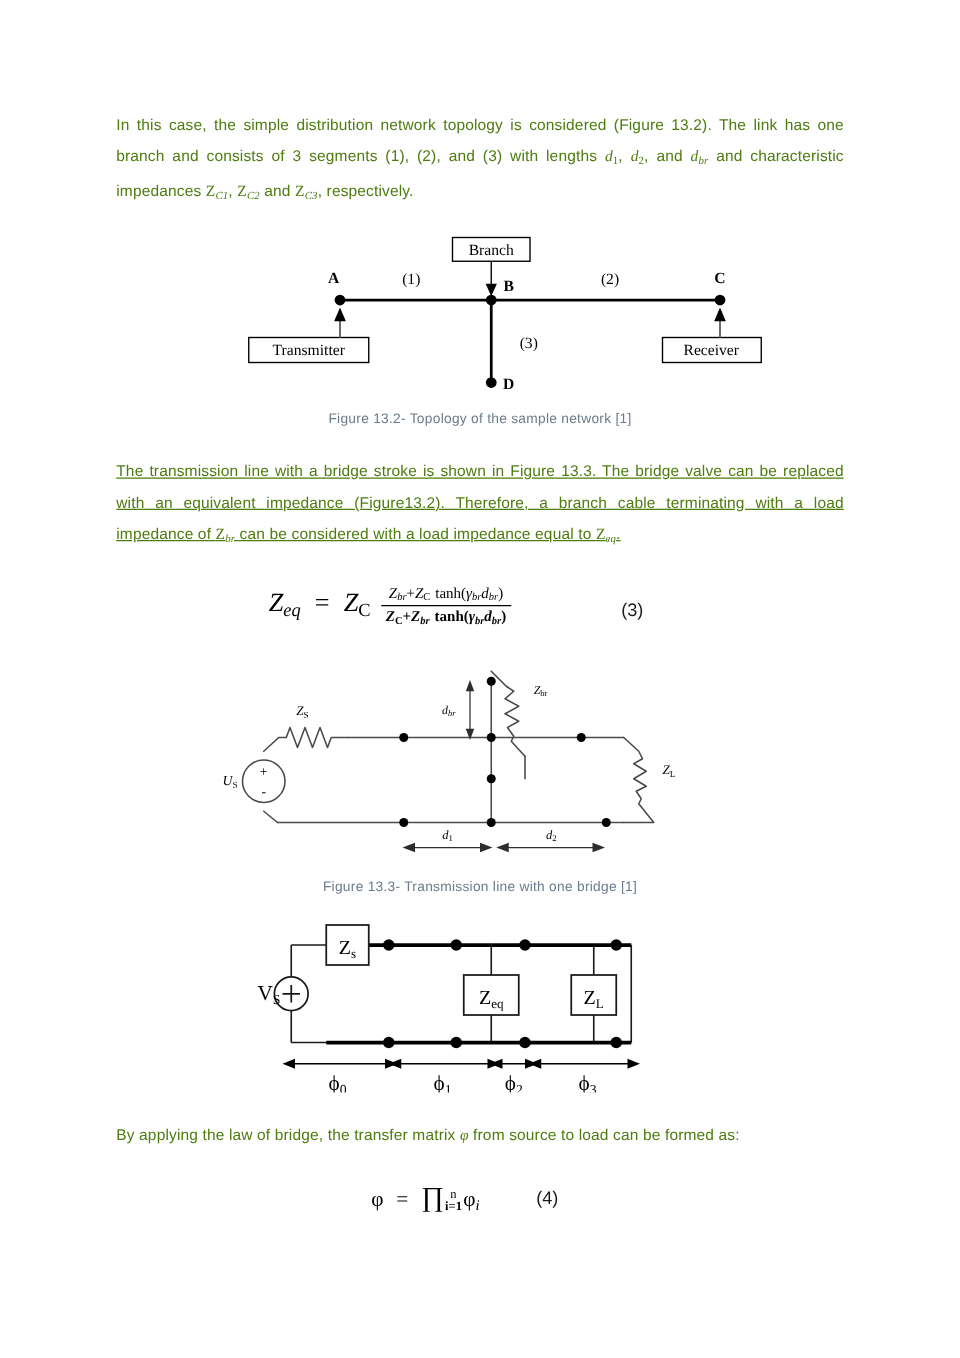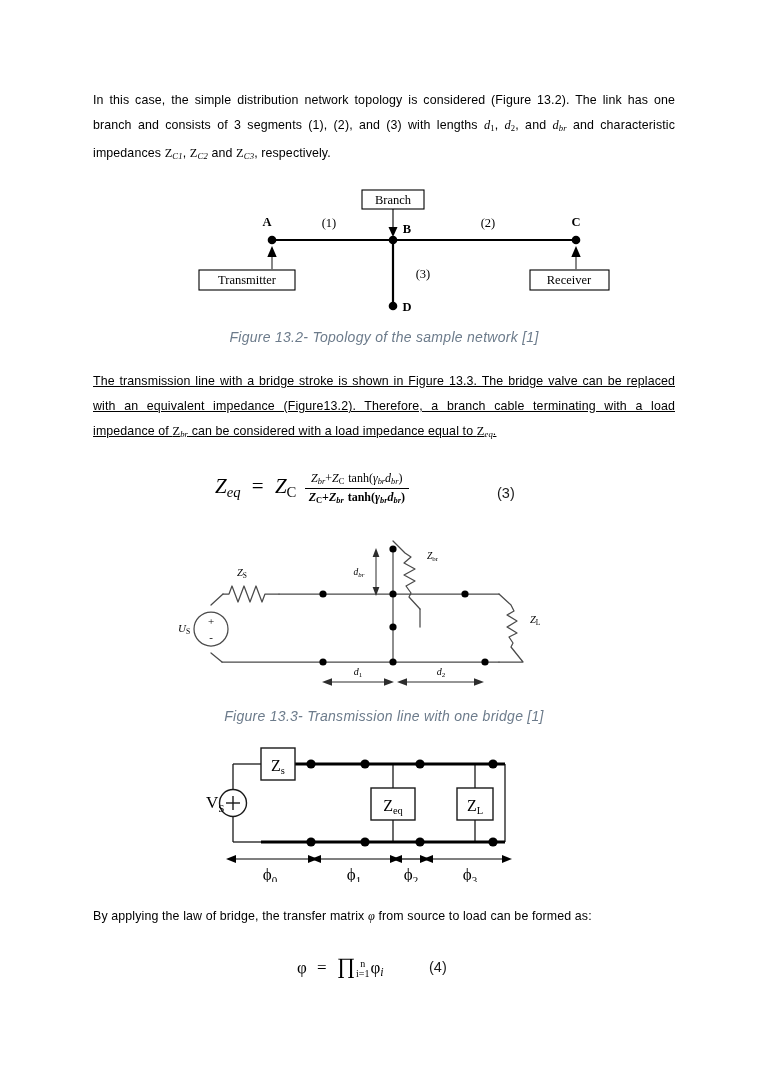--- a/index.html
+++ b/index.html
@@ -24,31 +24,30 @@
     position: absolute;
     left: 93px;
     top: 88px;
     width: 582px;
   }
   p.body-text {
     margin: 0 0 0 0;
     font-size: 12.4px;
     line-height: 25px;
     text-align: justify;
-    color: #000000;
+    color: #4d7c0f;
     letter-spacing: 0.01em;
   }
   .mi { font-family: "Liberation Serif", serif; font-style: italic; }
   .mu { font-family: "Liberation Serif", serif; font-style: normal; }
   sub.s { font-size: 0.7em; font-style: italic; vertical-align: -0.28em; }
   sub.sn { font-size: 0.7em; font-style: normal; vertical-align: -0.28em; }
 
   .caption {
-    font-size: 14px;
-    font-style: italic;
+    font-size: 11px;
     color: #6c7b8b;
     text-align: center;
     letter-spacing: 0.02em;
   }
 
   .figwrap { position: relative; width: 582px; }
 
   
   .eq-row {
     position: relative;
@@ -295,19 +294,19 @@
 
 
     <p class="body-text" style="margin-top:22px;">
       <span>By applying the law of bridge, the transfer matrix </span><span class="mi">φ</span><span> from source to load can be formed as:</span>
     </p>
 
     <div class="eq-row" style="height:44px; margin-top:18px;">
       <div class="eq-main" style="left:204px; top:6px; font-size:17px;">
         <span class="mu">φ</span>
         <span class="mu" style="margin:0 6px;">=</span>
-        <span class="bigprod mu">∏</span><span class="prodlim"><span style="display:block;">n</span><span style="display:block;">i=1</span></span><span class="mu" style="margin-left:0;"><span>φ</span><sub class="s">i</sub></span>
+        <span class="bigprod mu">∏</span><span class="prodlim"><span style="display:block;">n</span><span style="display:block;font-weight:bold;">i=1</span></span><span class="mu" style="margin-left:0;"><span>φ</span><sub class="s">i</sub></span>
       </div>
       <div class="eq-num" style="left:336px; top:12px;">(4)</div>
     </div>
 
   </div>
 </div>
 
 </body></html>

